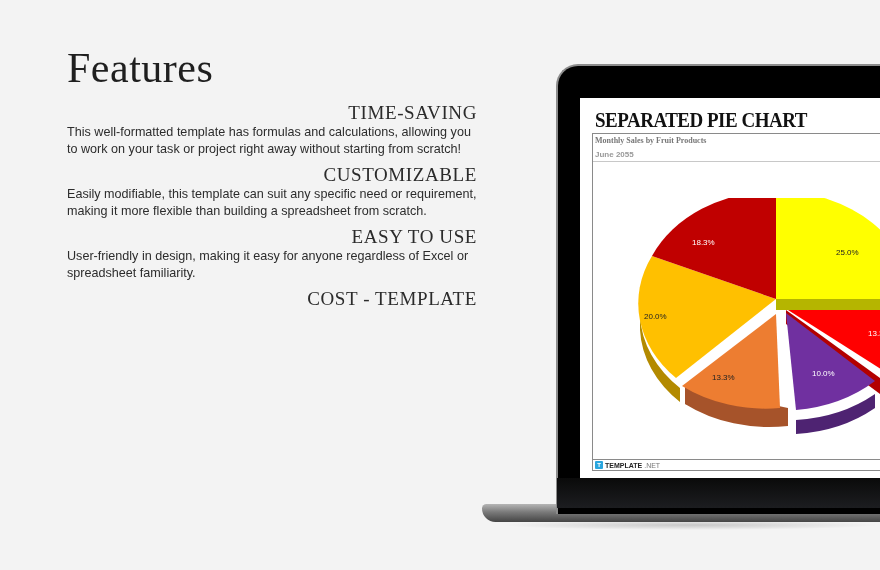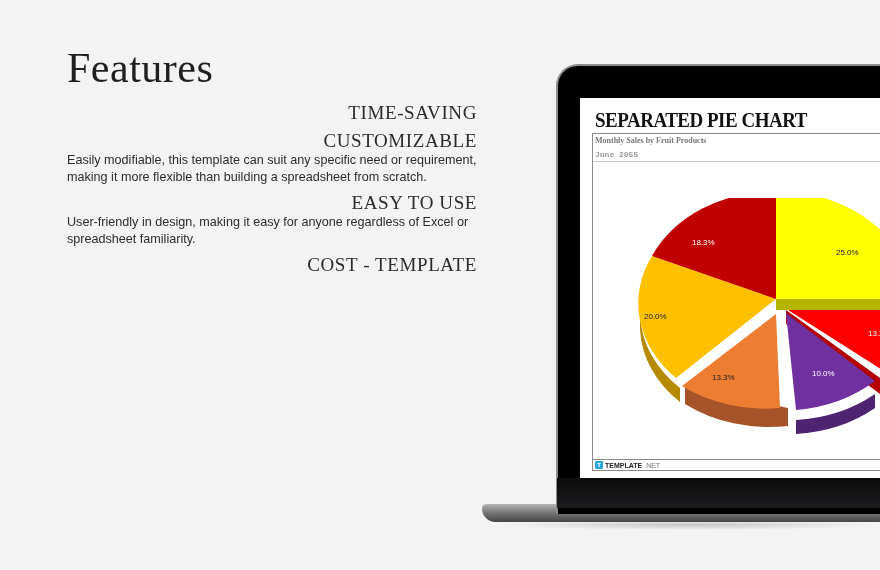--- a/index.html
+++ b/index.html
@@ -16,37 +16,38 @@
   .laptop-lid { position: absolute; left: 556px; top: 64px; width: 340px; height: 450px; background: #000; border-radius: 22px 0 0 0; border: 2px solid #8c8c8c; border-right: none; border-bottom: none; }
   .screen { position: absolute; left: 580px; top: 98px; width: 300px; height: 380px; background: #fff; overflow: hidden; }
   .laptop-chin { position: absolute; left: 557px; top: 478px; width: 323px; height: 30px; background: linear-gradient(#0a0a0a, #1c1d20); }
   .laptop-base { position: absolute; left: 482px; top: 504px; width: 400px; height: 18px; background: linear-gradient(#b5b5b5, #7a7a7a 45%, #444 100%); border-radius: 10px 0 0 30px; }
   .laptop-shadow { position: absolute; left: 500px; top: 520px; width: 380px; height: 10px; background: radial-gradient(ellipse at center, rgba(0,0,0,0.18), rgba(0,0,0,0) 70%); }
   .notch { position: absolute; left: 805px; top: 506px; width: 80px; height: 4px; background: #333; border-radius: 2px; }
 
   .sheet-title { position: absolute; left: 15px; top: 12px; font-family: "Liberation Serif", serif; font-weight: bold; font-size: 19px; color: #111; letter-spacing: -0.5px; transform: scaleY(1.05); }
   .sheet-frame { position: absolute; left: 12px; top: 35px; width: 300px; height: 338px; border: 1px solid #8a8a8a; border-right: none; }
   .sheet-sub { position: absolute; left: 15px; top: 38px; font-family: "Liberation Serif", serif; font-weight: bold; font-size: 8px; color: #777; text-align: center; }
-  .sheet-date { position: absolute; left: 15px; top: 52px; font-family: Liberation Mono, monospace; font-weight: bold; font-size: 8px; color: #999; }
+  .sheet-date { position: absolute; left: 15px; top: 52px; font-family: Liberation Sans, sans-serif; font-weight: bold; font-size: 8px; color: #999; }
   .sheet-sep { position: absolute; left: 13px; top: 63px; width: 290px; height: 1px; background: #c8c8c8; }
   .footer-line { position: absolute; left: 13px; top: 361px; width: 290px; height: 1px; background: #8a8a8a; }
   .brand { position: absolute; left: 15px; top: 363px; display: flex; align-items: center; gap: 2px; font-size: 7px; font-weight: bold; color: #222; }
   .brand-logo { width: 8px; height: 8px; background: #2aa6de; border-radius: 1px; color: #fff; font-size: 6px; line-height: 8px; text-align: center; }
   .brand-net { font-weight: normal; color: #777; }
 
   svg.pie { position: absolute; left: 50px; top: 100px; }
   .lbl { font-family: "Liberation Sans", sans-serif; font-size: 8px; }
 </style>
 </head>
 <body>
 
 <div class="features">
   <h1>Features</h1>
   <div class="feature">
     <h2>TIME-SAVING</h2>
+    <p>This well-formatted template has formulas and calculations, allowing you to work on your task or project right away without starting from scratch!</p>
   </div>
   <div class="feature">
     <h2>CUSTOMIZABLE</h2>
     <p>Easily modifiable, this template can suit any specific need or requirement, making it more flexible than building a spreadsheet from scratch.</p>
   </div>
   <div class="feature">
     <h2>EASY TO USE</h2>
     <p>User-friendly in design, making it easy for anyone regardless of Excel or spreadsheet familiarity.</p>
   </div>
   <div class="feature">

